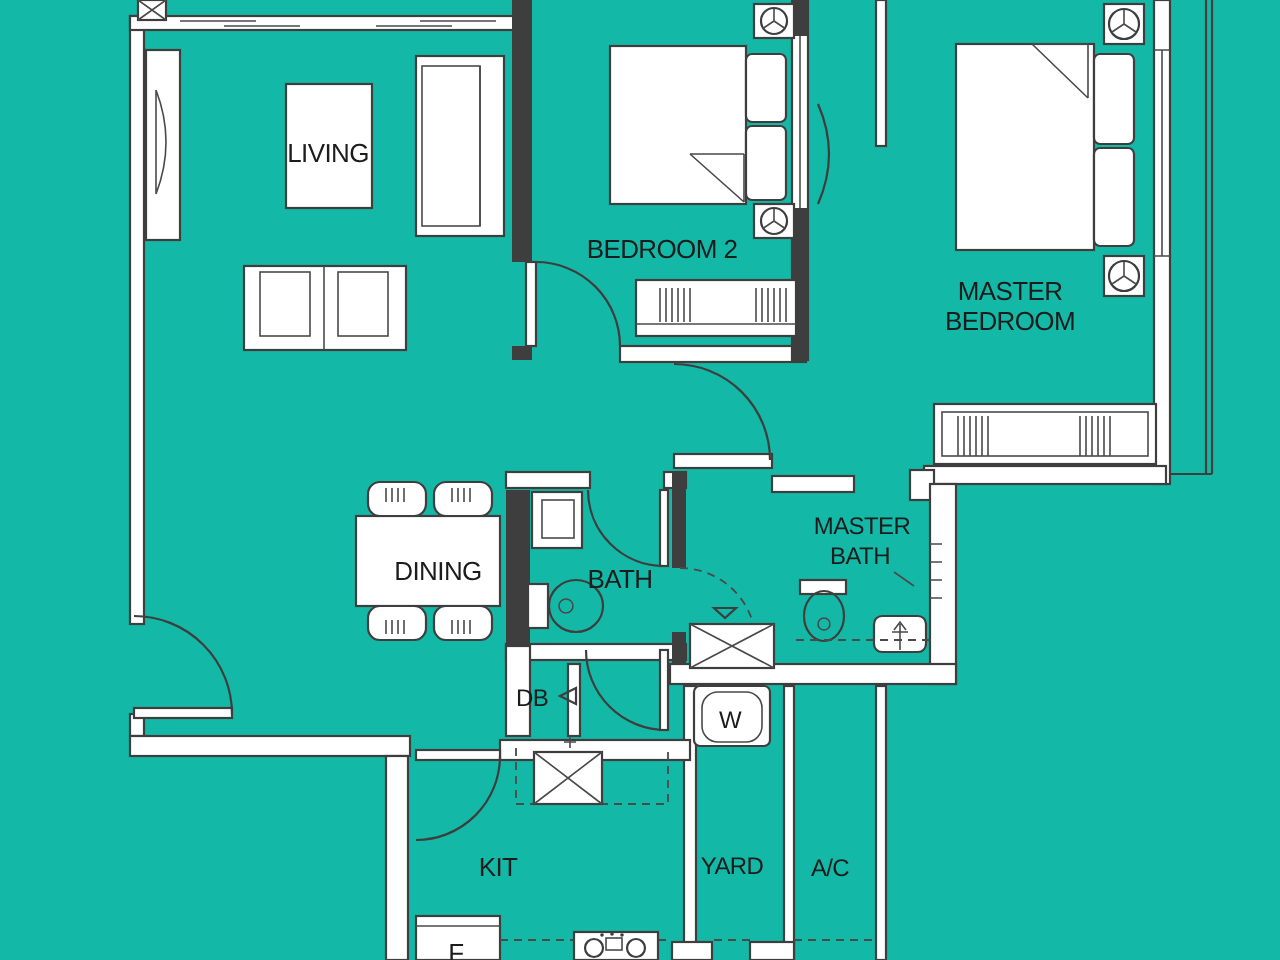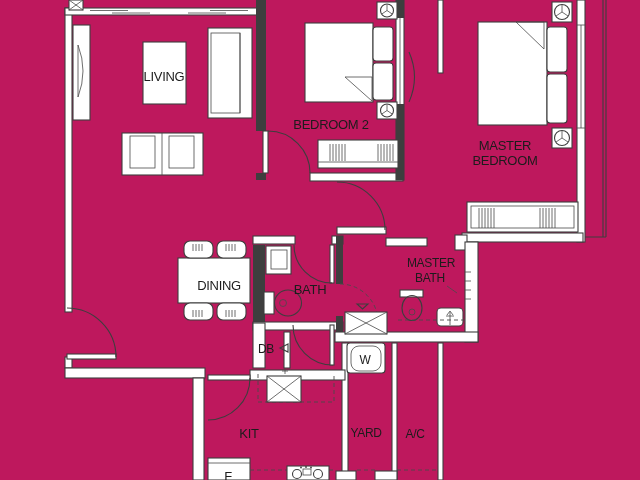--- a/index.html
+++ b/index.html
@@ -1,16 +1,16 @@
 <!DOCTYPE html>
 <html><head>
 <meta charset="utf-8">
 <style>
   html,body{margin:0;padding:0;background:#fff;}
-  #plan-wrap{position:relative;width:640px;height:480px;background:#be185d;overflow:hidden;}
+  #plan-wrap{position:relative;width:640px;height:480px;background:#14b8a6;overflow:hidden;}
   svg{display:block;}
   
   .ln{stroke:#3e3e3e;fill:none;stroke-width:1.1;}
   .thin{stroke:#4a4a4a;fill:none;stroke-width:0.8;}
   .solid{fill:#3e3e3e;stroke:none;}
   .hollow{fill:#ffffff;stroke:#3e3e3e;stroke-width:1.1;}
   .dash{stroke:#4a4a4a;fill:none;stroke-width:0.9;stroke-dasharray:4 3;}
   text{font-family:"Liberation Sans", sans-serif;fill:#1c1c1c;letter-spacing:-0.3px;}
   .lbl13{font-size:13px;}
   .lbl12{font-size:12px;}

